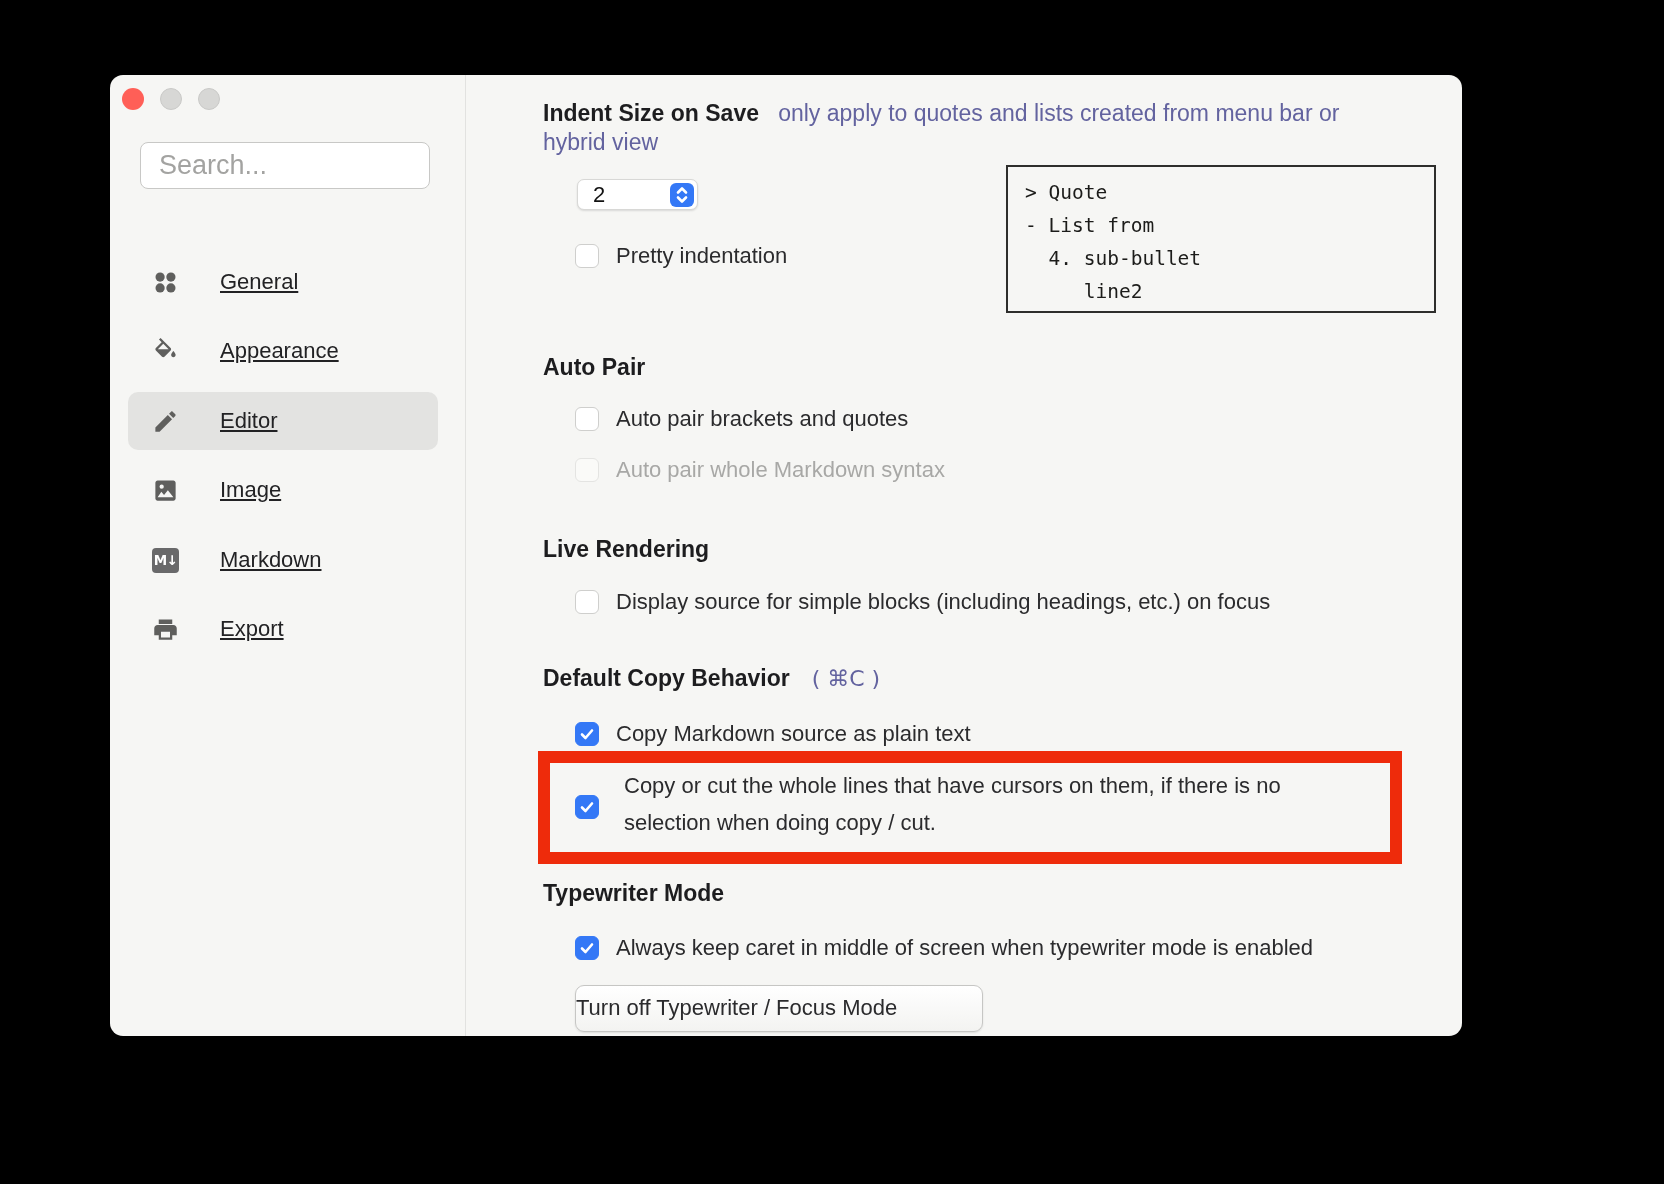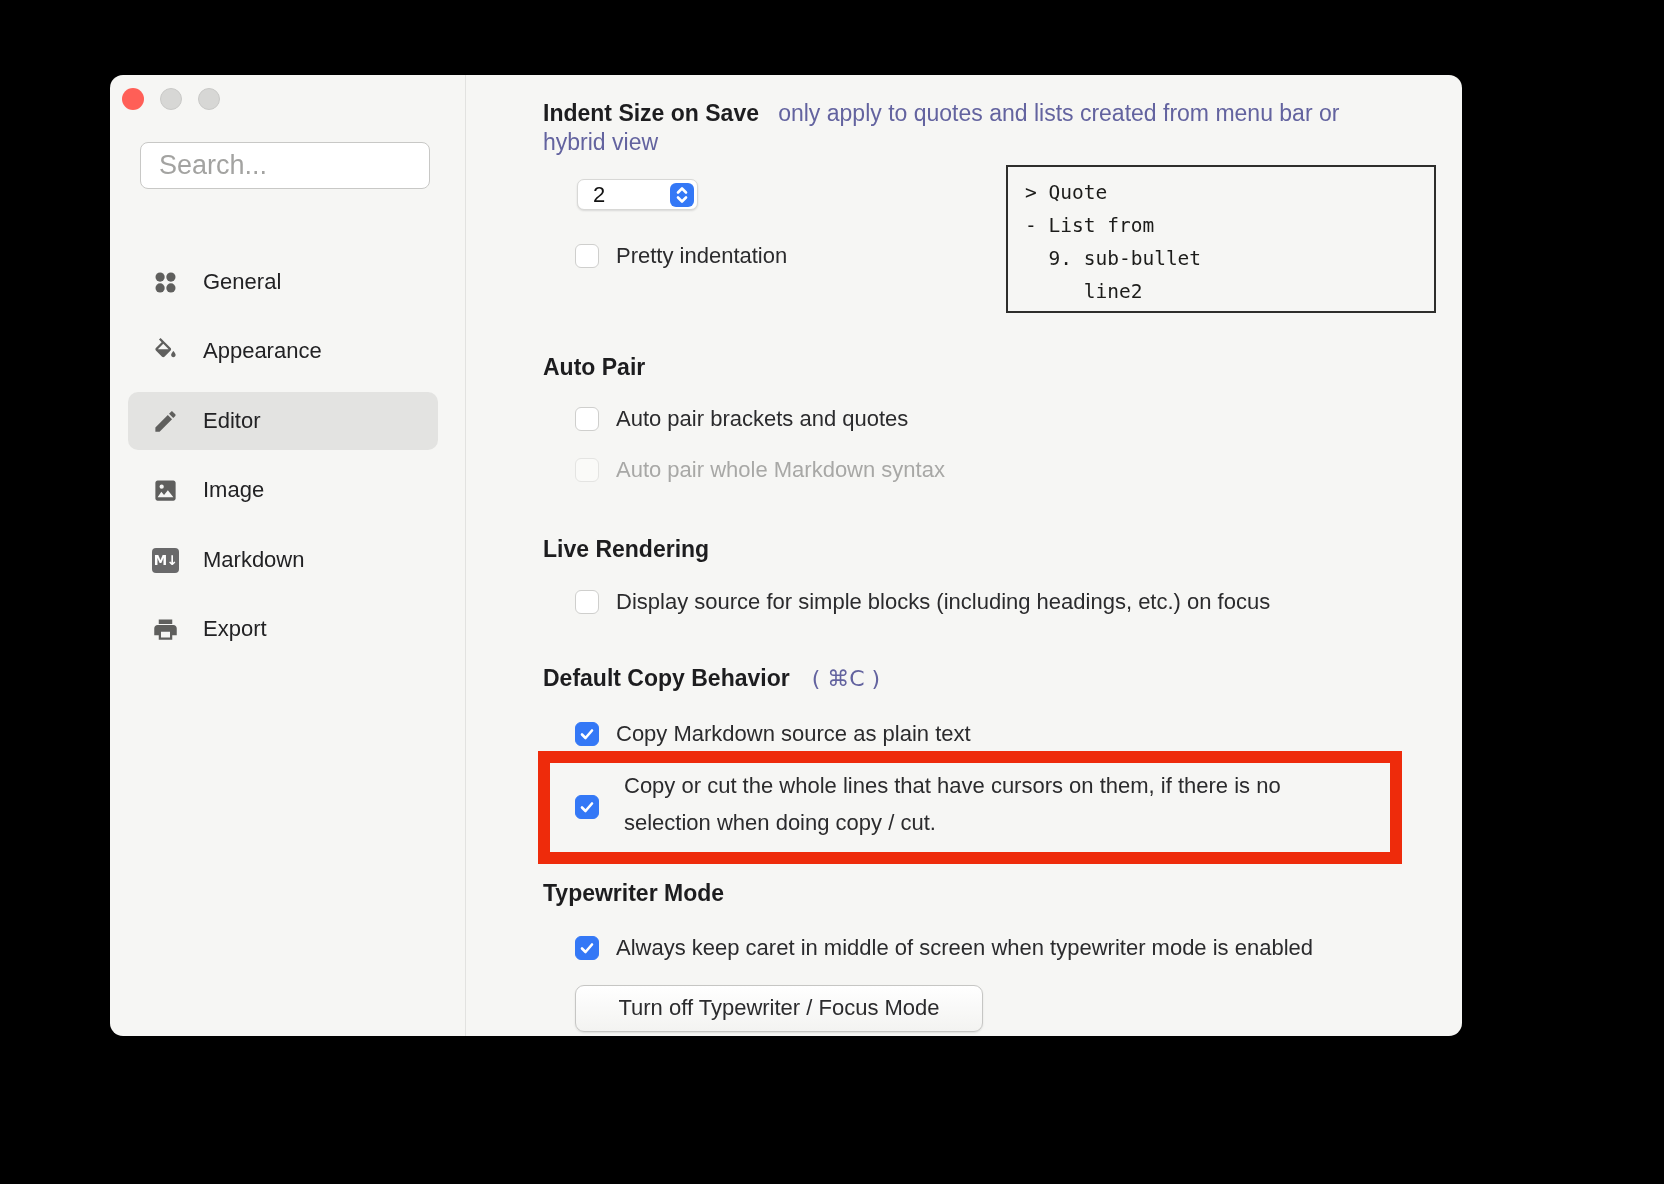--- a/index.html
+++ b/index.html
@@ -24,21 +24,21 @@
             background:#fff; border:1.5px solid #c8c8c6; border-radius:8px;
             font-size:27px; color:#333; padding:0 18px; outline:none;
             font-family:"Liberation Sans", sans-serif; }
   .search::placeholder { color:#a3a3a1; }
   .nav-item { position:absolute; left:18px; width:310px; height:58px; border-radius:10px;
               display:flex; align-items:center; cursor:default; }
   .nav-item.selected { background:#e3e3e1; }
   .nav-item .ic { width:27px; height:27px; margin-left:24px; flex:0 0 auto;
                   display:flex; align-items:center; justify-content:center; }
   .nav-item .ic svg { width:27px; height:27px; fill:#5f5f5d; }
-  .nav-item .lbl { margin-left:24px; font-size:22px; color:#222224; }
+  .nav-item .lbl { margin-left:41px; font-size:22px; color:#222224;text-decoration:underline; }
   .md-badge { width:29px; height:25px; background:#69696a; border-radius:4px; color:#fff;
               font-size:13.5px; font-weight:bold; display:flex; align-items:center;
               justify-content:center; letter-spacing:-.5px;
               font-family:"DejaVu Sans", sans-serif; }
 
   
   .sec-head { position:absolute; left:433px; font-size:23px; font-weight:bold; color:#1d1d1f; }
   .head-wrap { position:absolute; left:433px; top:24px; width:860px; font-size:23px;
                line-height:29px; }
   .head-wrap b { font-weight:bold; color:#1d1d1f;text-align:right; }
@@ -75,21 +75,21 @@
 
   
   .redbox { position:absolute; left:428px; top:676px; width:864px; height:113px;
             border:12px solid #ee2b0b; }
   .redbox .row { position:absolute; left:25px; top:9px; right:20px;gap:8px; }
   .redbox .txt { width:760px; line-height:37px; margin-top:-5px; }
 
   
   .btn { position:absolute; left:465px; top:910px; width:408px; height:47px;
          background:linear-gradient(#ffffff,#f3f3f1); border:1.5px solid #c6c6c4;
-         border-radius:9px; font-size:22px; color:#2b2b2d; text-align:center; line-height:44px;
+         border-radius:9px; font-size:22px; color:#2b2b2d; text-align:left; line-height:44px;
          box-shadow:0 1px 2px rgba(0,0,0,.10); font-family:"Liberation Sans",sans-serif; }
 </style>
 </head>
 <body>
 
 <div class="stage">
   <div class="window">
 
     <div class="traffic t-red"></div>
     <div class="traffic t-gray1"></div>
@@ -167,21 +167,21 @@
         <svg viewBox="0 0 14 18">
             <polyline points="3,6.5 7,2.5 11,6.5"></polyline>
             <polyline points="3,11.5 7,15.5 11,11.5"></polyline>
           </svg>
       </span>
     </div>
 
     <div class="codebox">
       <div class="cl">&gt; Quote</div>
       <div class="cl">- List from</div>
-      <div class="cl">  9. sub-bullet</div>
+      <div class="cl">  4. sub-bullet</div>
       <div class="cl">     line2</div>
     </div>
 
     <div class="row" style="top:168px">
       <span class="cb">
         
       </span>
       <span class="txt">Pretty indentation</span>
     </div>
 

